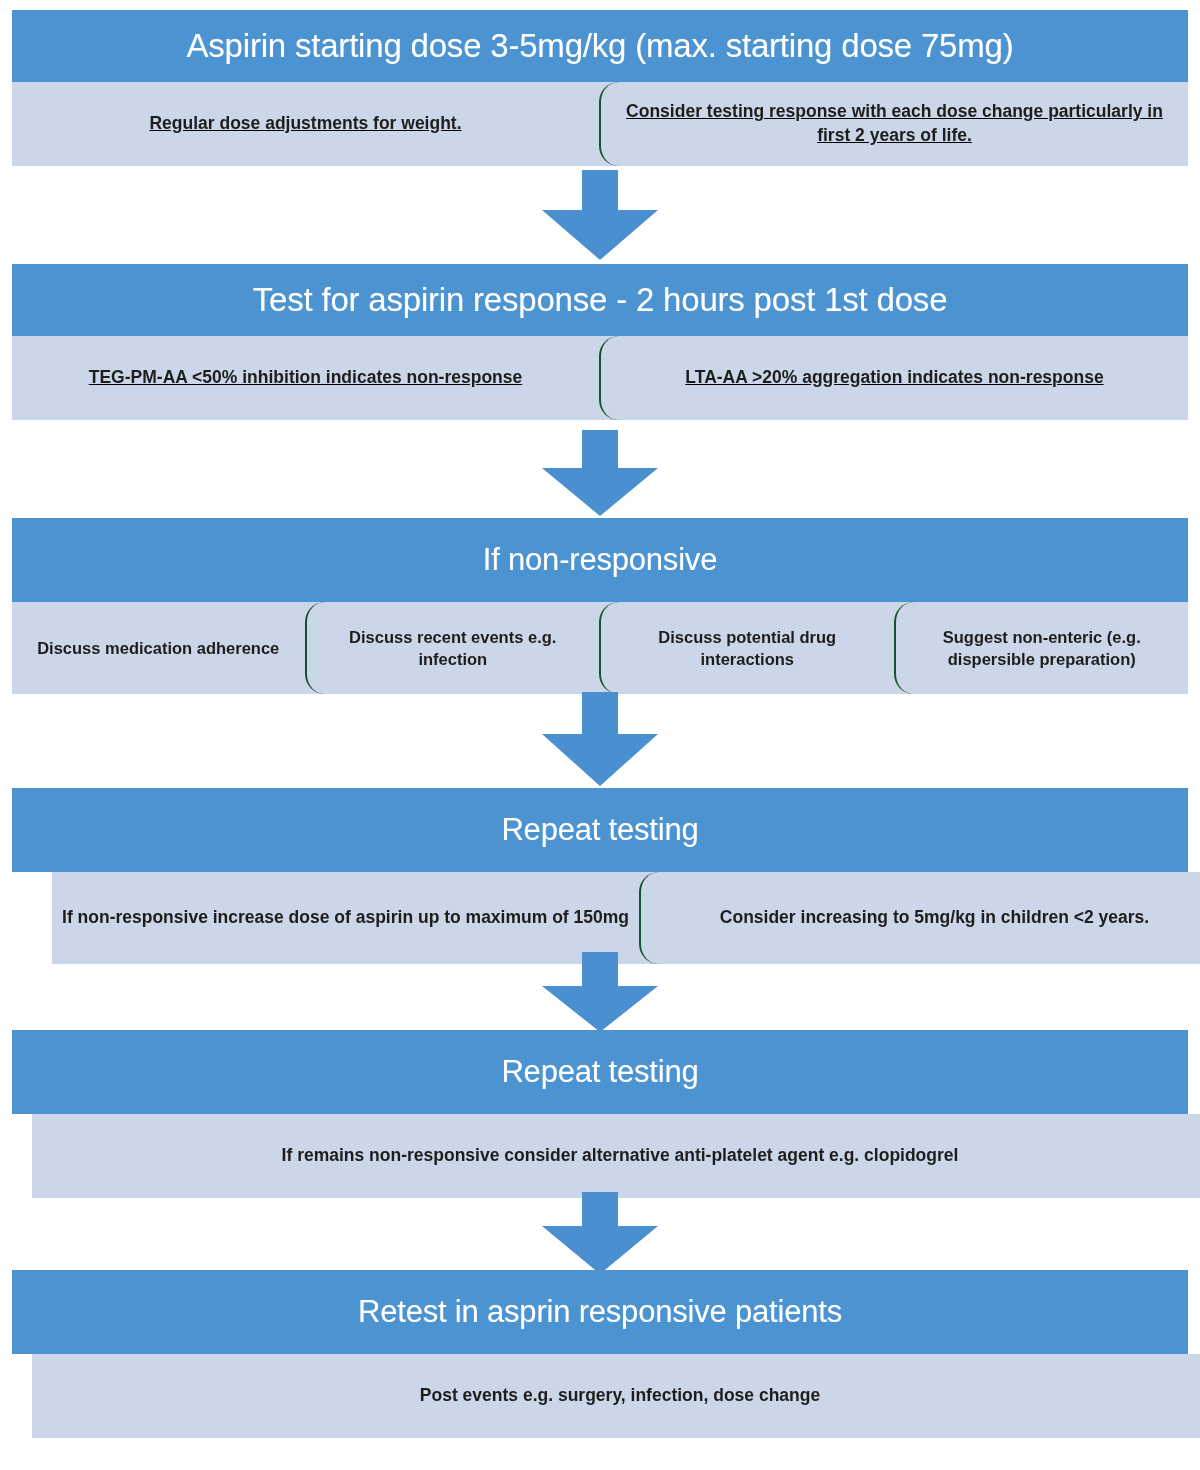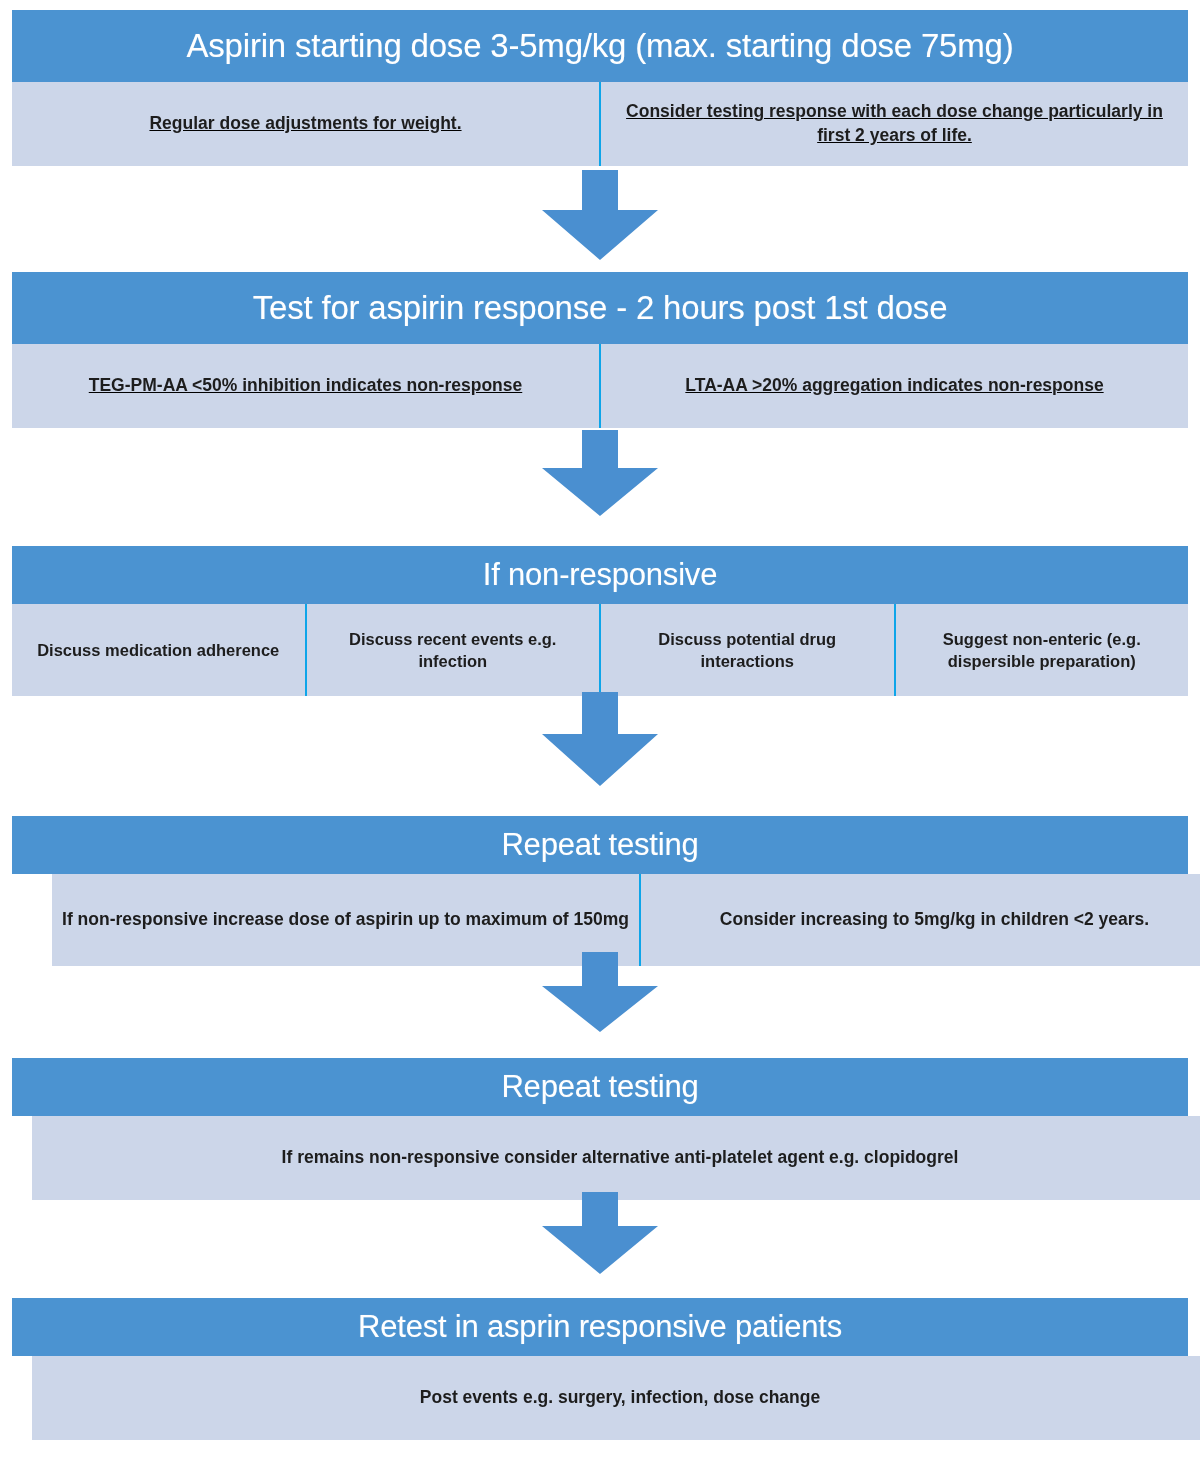--- a/index.html
+++ b/index.html
@@ -57,47 +57,48 @@
     align-items: center;
     justify-content: center;
     text-align: center;
     color: #1d1d1d;
     font-weight: bold;
     box-sizing: border-box;
     padding: 6px 10px;
     line-height: 1.35;
   }
   .cell + .cell {
-    border-left: 2px solid #0ea5e9;
+    border-left: 2px solid #14532d;
+    border-radius: 20px;
   }
 
   
   .h-tall   { height: 72px; font-size: 33px; }
-  .h-std    { height: 58px; font-size: 31px; margin-top: 28px; }
+  .h-std    { height: 84px; font-size: 31px; }
 
   .b-two    { height: 84px; text-decoration: underline; }
   .b-two-tall { height: 92px; margin-left: 40px; }
   .b-one    { height: 84px; margin-left: 20px; }
   .b-four   { height: 92px; }
 
   .fs-sm  { font-size: 16.5px; }
   .fs-md  { font-size: 17.5px; }
 
   
   .arrow {
     position: absolute;
     left: 50%;
     transform: translateX(-50%);
   }
   .arrow svg { display: block; }
 
   
   #stage-1 { top: 10px; }
   #arrow-1 { top: 170px; }
-  #stage-2 { top: 272px; }
+  #stage-2 { top: 264px; }
   #arrow-2 { top: 430px; }
   #stage-3 { top: 518px; }
   #arrow-3 { top: 692px; }
   #stage-4 { top: 788px; }
   #arrow-4 { top: 952px; }
   #stage-5 { top: 1030px; }
   #arrow-5 { top: 1192px; }
   #stage-6 { top: 1270px; }
 </style>
 </head>

